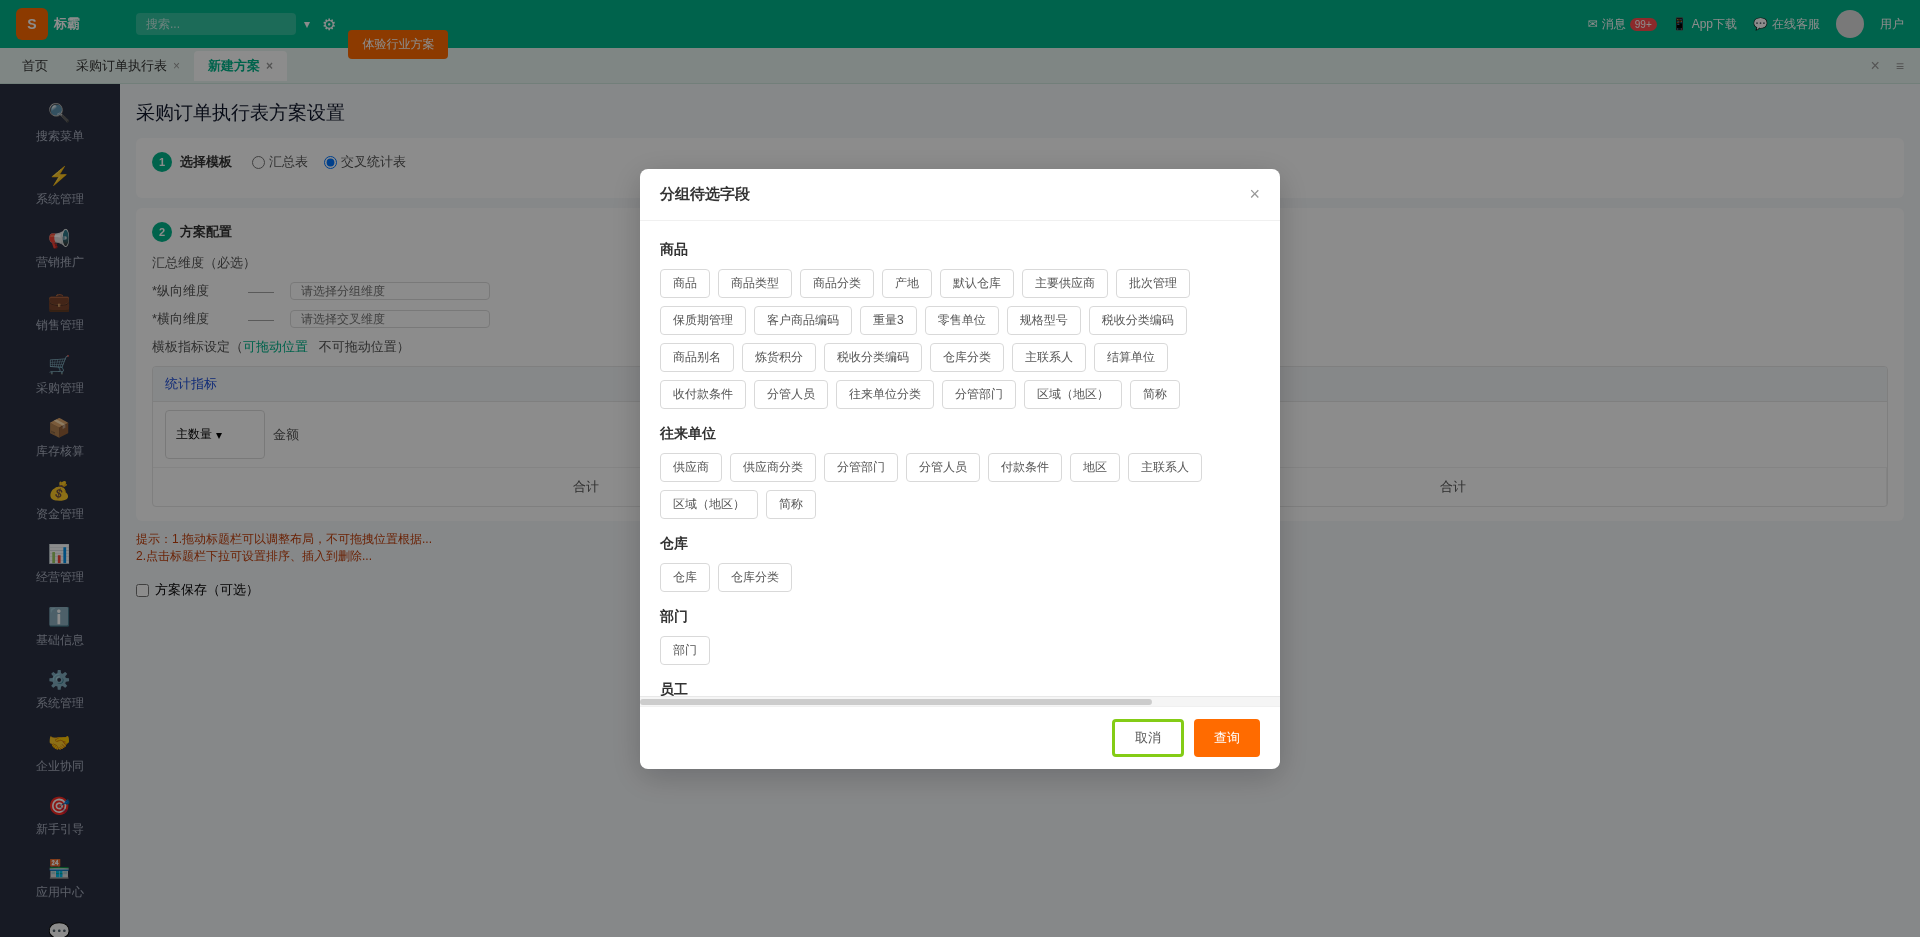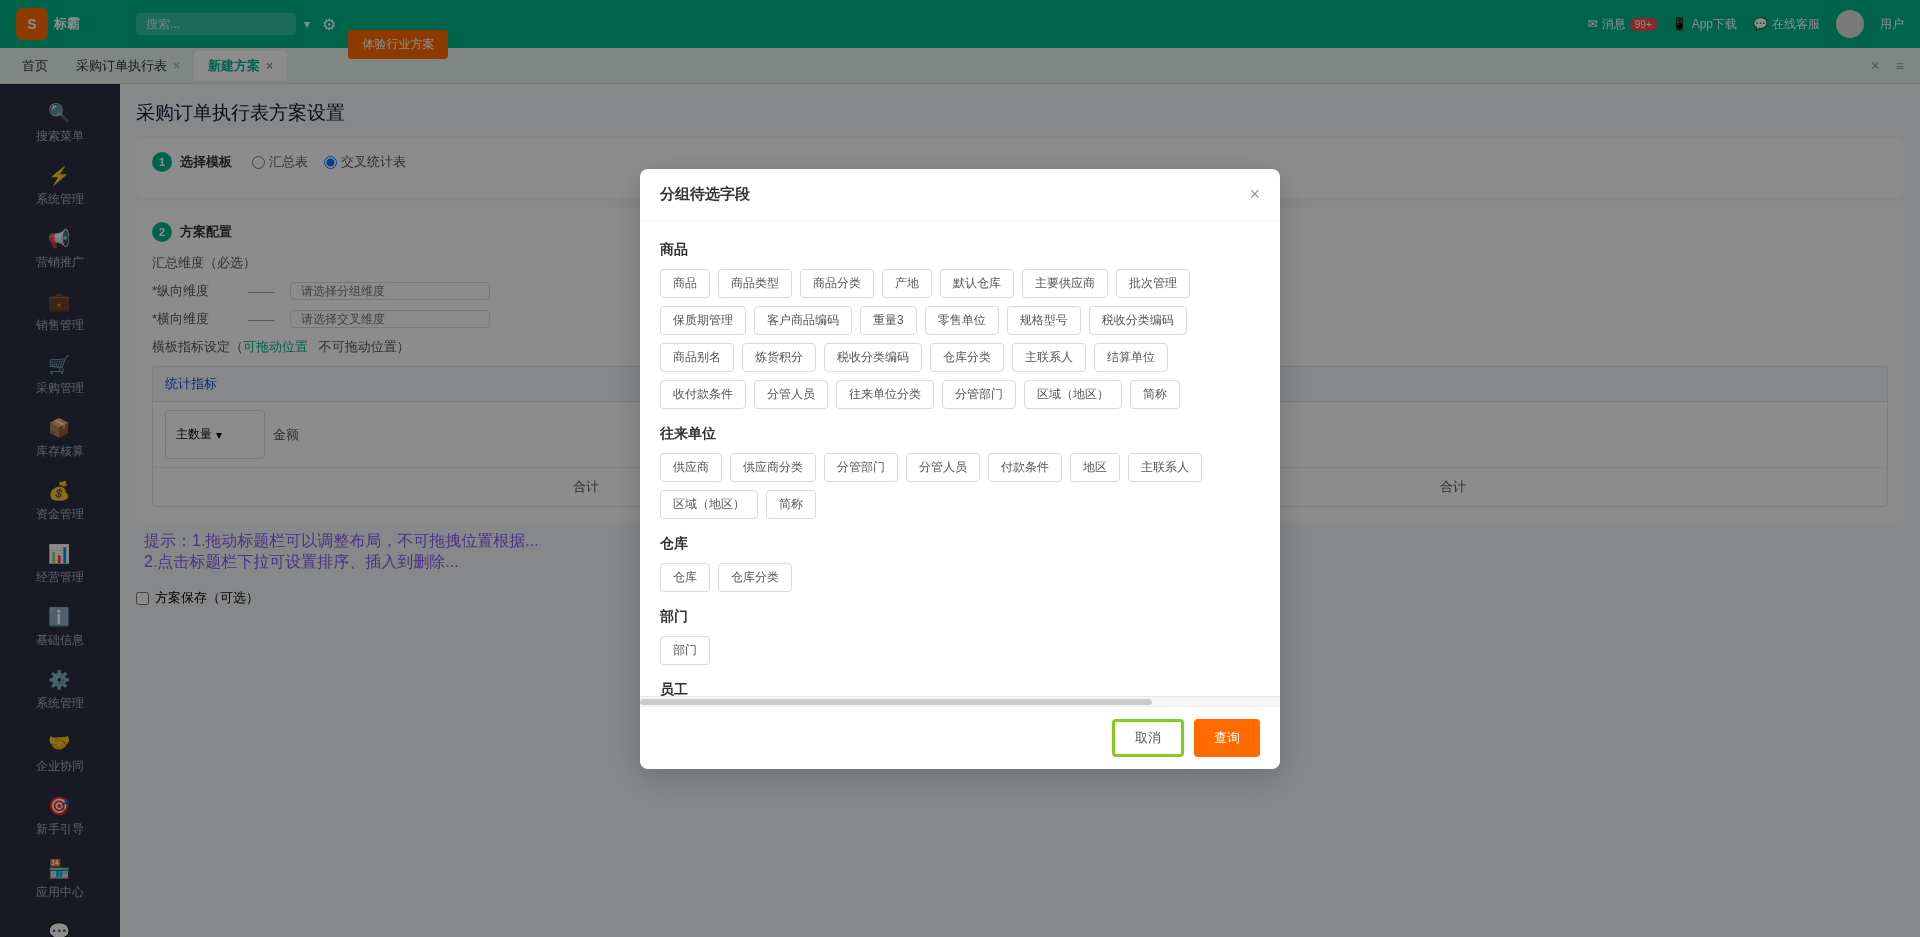--- a/index.html
+++ b/index.html
@@ -533,21 +533,21 @@
           </div>
           <span style="color:#555;font-size:13px;">金额</span>
         </div>
         <div class="indicator-row">
           <div class="indicator-cell">合计</div>
           <div class="indicator-cell">合计</div>
         </div>
       </div>
     </div>
 
-    <div style="font-size:16px;color:#8b5cf6;margin:8px 8px 16px;">
+    <div style="font-size:12px;color:#c2410c;margin:8px 0 16px;">
       <div>提示：1.拖动标题栏可以调整布局，不可拖拽位置根据...</div>
       <div>2.点击标题栏下拉可设置排序、插入到删除...</div>
     </div>
 
     <div style="display:flex;align-items:center;gap:6px;margin-bottom:16px;">
       <input type="checkbox" style="">
       <span>方案保存（可选）</span>
     </div>
   </div>
 </div>

